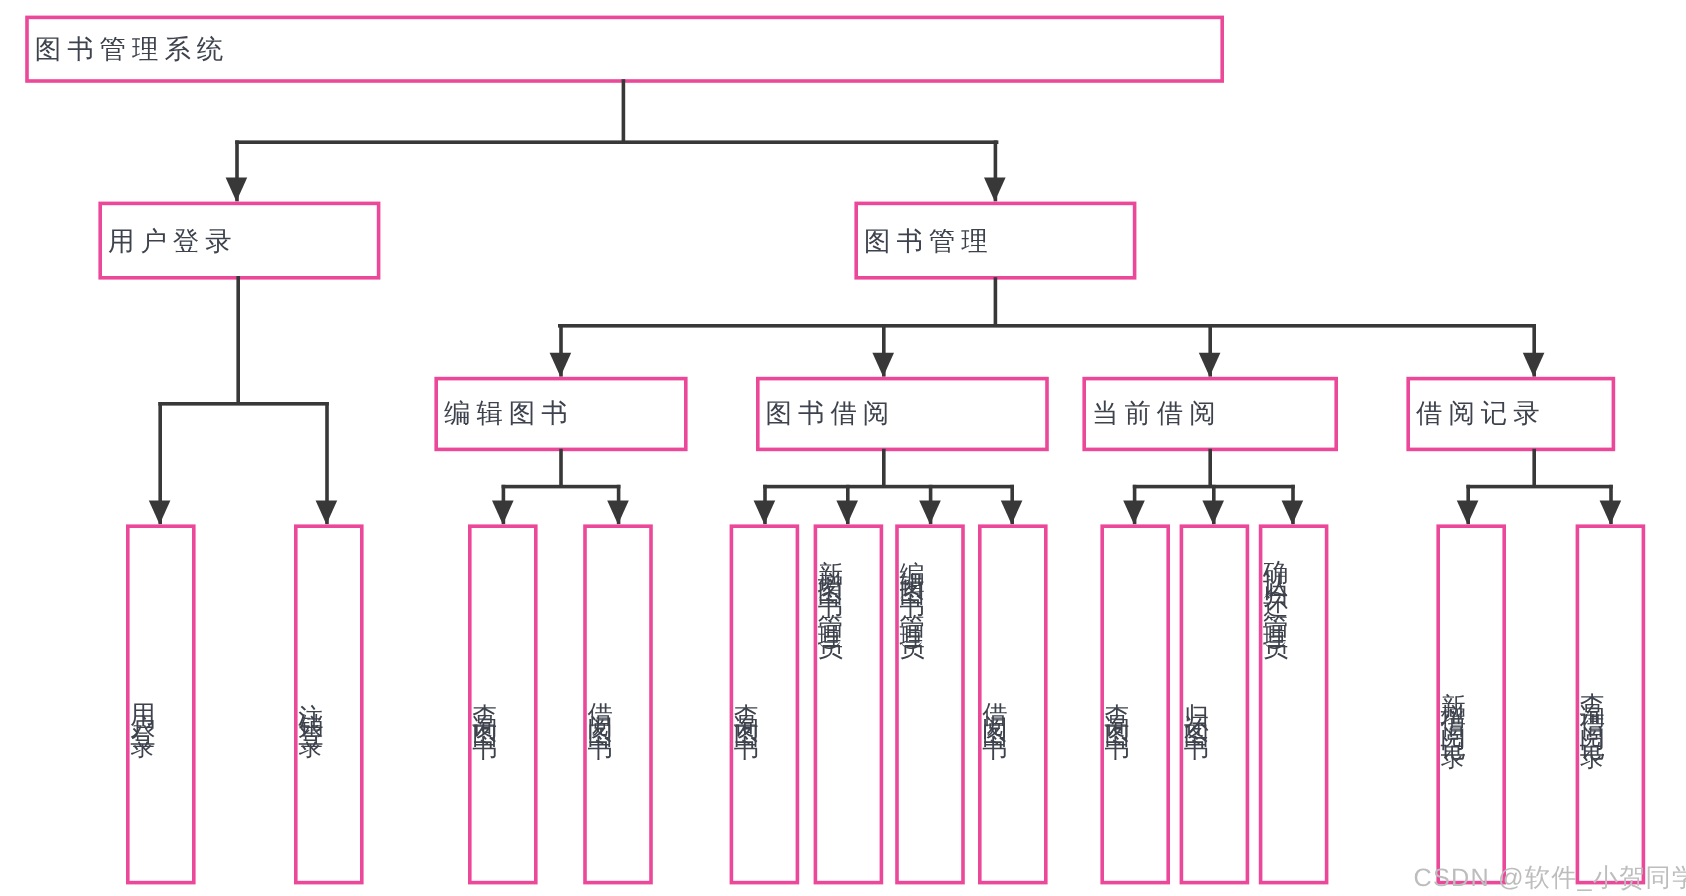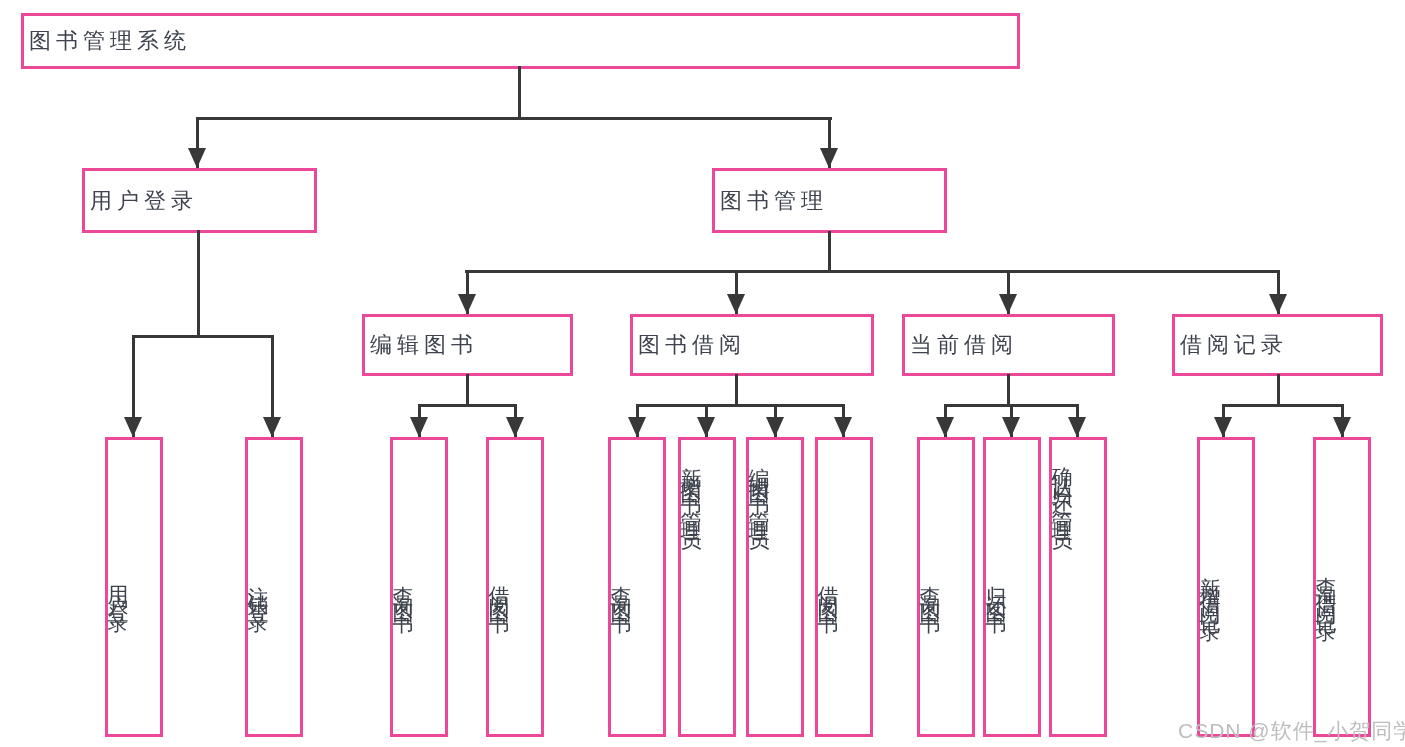--- a/index.html
+++ b/index.html
@@ -78,21 +78,21 @@
 
   <div class="node lvl3" style="left:362px;width:211px">
     <span class="hlabel">编辑图书</span>
   </div>
   <div class="node lvl3" style="left:630px;width:244px">
     <span class="hlabel">图书借阅</span>
   </div>
   <div class="node lvl3" style="left:902px;width:213px">
     <span class="hlabel">当前借阅</span>
   </div>
-  <div class="node lvl3" style="left:1172px;width:211px">
+  <div class="node lvl3" style="left:1172px;width:174px">
     <span class="hlabel">借阅记录</span>
   </div>
 
   <div class="vline" style="left:466px;top:374px;height:32px"></div>
   <div class="hline" style="left:418px;top:404px;width:99px"></div>
   <div class="vline" style="left:418px;top:404px;height:33px"></div>
   <div class="vline" style="left:514px;top:404px;height:33px"></div>
   <div class="arrow" style="left:410px;top:417px"></div>
   <div class="arrow" style="left:506px;top:417px"></div>
 

